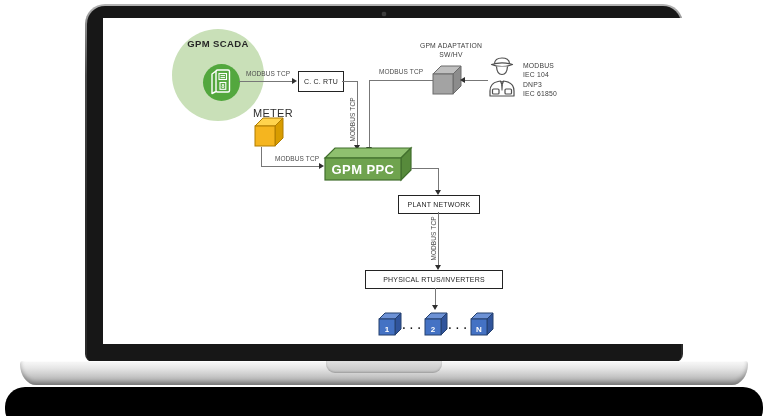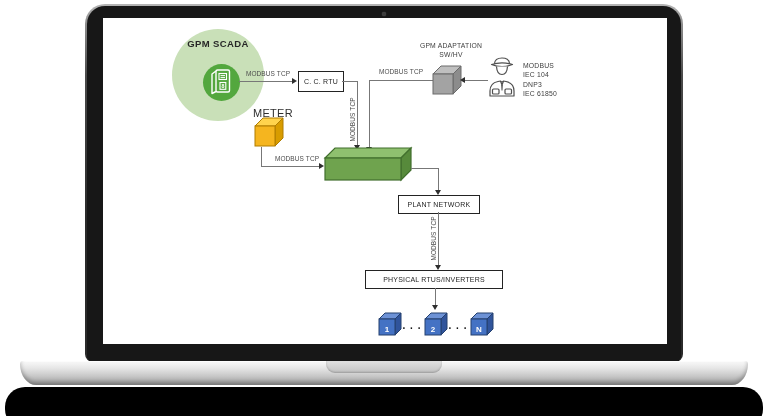--- a/index.html
+++ b/index.html
@@ -8,21 +8,21 @@
     background:#ffffff;
     font-family:"Liberation Sans", sans-serif;
   }
   
   .shadow-band{position:absolute;left:5px;top:387px;width:758px;height:42px;background:#000;border-radius:20px;}
   .laptop{position:absolute;left:85px;top:4px;width:598px;height:358px;
     border-radius:20px 20px 8px 8px;
     background:linear-gradient(180deg,#b5b5b5 0%,#8a8a8a 6%,#4a4a4a 20%,#2a2a2a 60%);}
   .bezel{position:absolute;left:2px;top:2px;right:2px;bottom:0;background:#171717;border-radius:18px 18px 6px 6px;}
   .camera{position:absolute;left:50%;top:6px;width:4px;height:4px;border-radius:50%;background:#3c3c3c;transform:translateX(-50%);box-shadow:0 0 1px #666;}
-  .screen{position:absolute;left:16px;top:12px;width:564px;height:326px;background:#ffffff;}
+  .screen{position:absolute;left:16px;top:12px;width:564px;height:326px;background:#ffffff;padding-left:38px;}
   .base{position:absolute;left:20px;top:361px;width:728px;height:24px;
     background:linear-gradient(180deg,#fafafa 0%,#e6e6e6 30%,#cfcfcf 55%,#a2a2a2 100%);
     border-radius:3px 3px 16px 16px / 3px 3px 21px 21px;
     box-shadow:inset 0 -3px 4px rgba(0,0,0,.28), inset 0 1px 0 #ffffff;}
   .notch{position:absolute;left:50%;transform:translateX(-50%);top:0;width:116px;height:12px;
     background:linear-gradient(180deg,#e2e2e2,#cccccc 70%,#bdbdbd);
     border-radius:0 0 9px 9px;box-shadow:inset 0 -1px 2px rgba(0,0,0,.18);}
   
   .hline{position:absolute;height:1px;background:#777;}
   .vline{position:absolute;width:1px;background:#777;}
@@ -125,20 +125,21 @@
       <div class="vline" style="left:158px;top:129px;height:19px"></div>
       <div class="hline" style="left:158px;top:148px;width:58px"></div>
       <div class="arr r" style="left:216px;top:144.5px"></div>
       <div class="lbl" style="left:170px;top:137px;width:48px">MODBUS TCP</div>
 
       <svg style="left:221px;top:129px" width="88" height="34" viewBox="0 0 88 34">
         <polygon points="1,11 11,1 87,1 77,11" fill="#8fc06f" stroke="#416f2d" stroke-width="1.2"></polygon>
         <polygon points="77,11 87,1 87,23 77,33" fill="#578a3b" stroke="#416f2d" stroke-width="1.2"></polygon>
         <rect x="1" y="11" width="76" height="22" fill="#6fa34e" stroke="#416f2d" stroke-width="1.2"></rect>
       </svg>
+      <div class="ppc-lbl">GPM PPC</div>
 
       <div class="hline" style="left:308px;top:150px;width:27px"></div>
       <div class="vline" style="left:335px;top:150px;height:22px"></div>
       <div class="arr d" style="left:332px;top:172px"></div>
       <div class="nbox" style="left:295px;top:177px;width:80px;height:17px">
         <span>PLANT NETWORK</span>
       </div>
 
       <div class="vline" style="left:335px;top:194px;height:53px"></div>
       <div class="arr d" style="left:332px;top:247px"></div>

